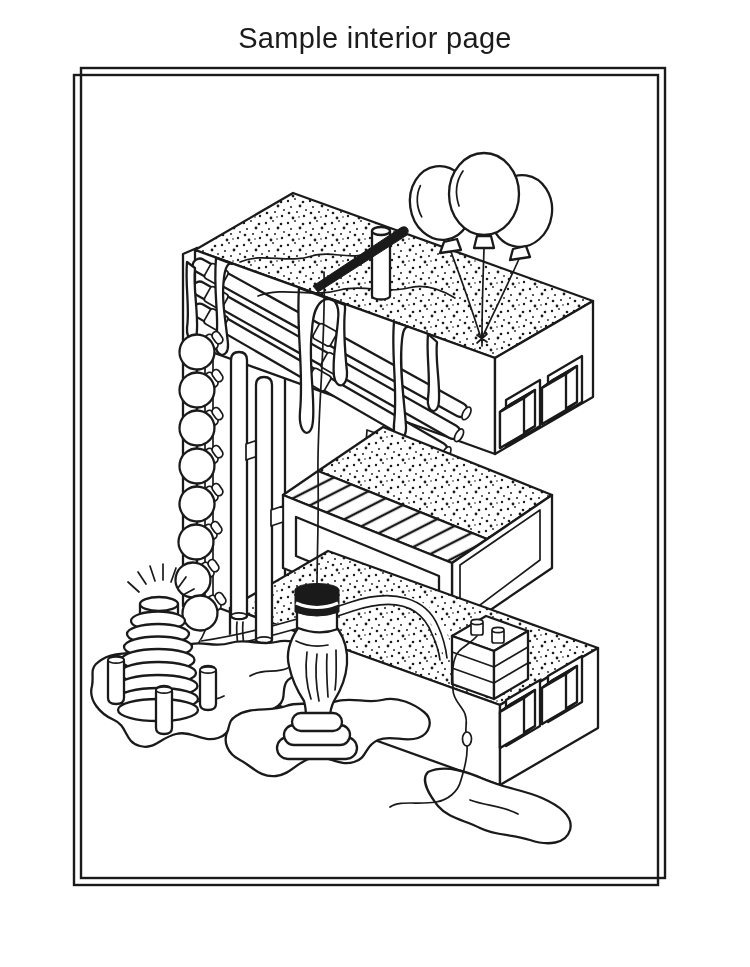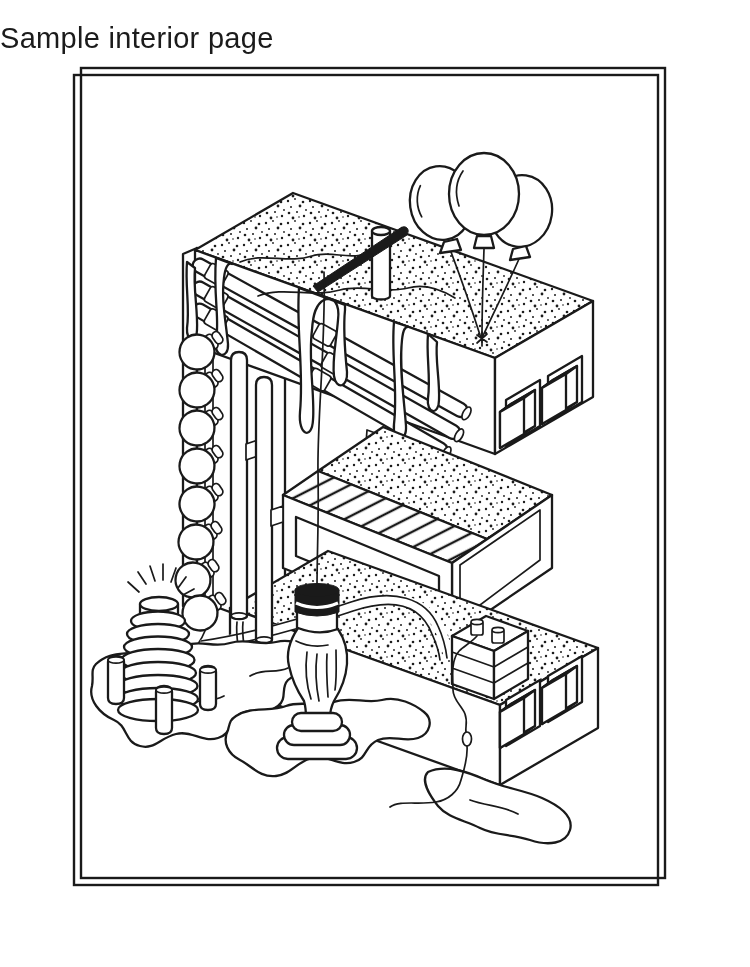--- a/index.html
+++ b/index.html
@@ -1,18 +1,18 @@
 <!DOCTYPE html>
 <html><head>
 <meta charset="utf-8">
 <style>
   html,body{margin:0;padding:0;background:#ffffff;}
   .page{position:relative;width:750px;height:967px;background:#ffffff;overflow:hidden;
         font-family:"Liberation Sans", sans-serif;}
-  .title{position:absolute;left:0;top:22px;width:100%;text-align:left;
+  .title{position:absolute;left:0;top:22px;width:100%;text-align:center;
          font-size:29px;font-weight:500;letter-spacing:.3px;color:#1b1b1b;}
   svg{position:absolute;left:0;top:0;}
   .s  {fill:#ffffff;stroke:#1a1a1a;stroke-width:2.3;stroke-linejoin:round;stroke-linecap:round;}
   .s1 {fill:#ffffff;stroke:#1a1a1a;stroke-width:1.7;stroke-linejoin:round;stroke-linecap:round;}
   .nf1{fill:none;stroke:#1a1a1a;stroke-width:1.7;stroke-linejoin:round;stroke-linecap:round;}
   .stp{fill:url(#stip);stroke:#1a1a1a;stroke-width:2.3;stroke-linejoin:round;}
   .htc{fill:url(#hatch);stroke:#1a1a1a;stroke-width:2.3;stroke-linejoin:round;}
   .bk {fill:#1a1a1a;stroke:#1a1a1a;stroke-width:1;stroke-linejoin:round;}
   .frame{fill:none;stroke:#1a1a1a;stroke-width:2.4;}
 </style>

